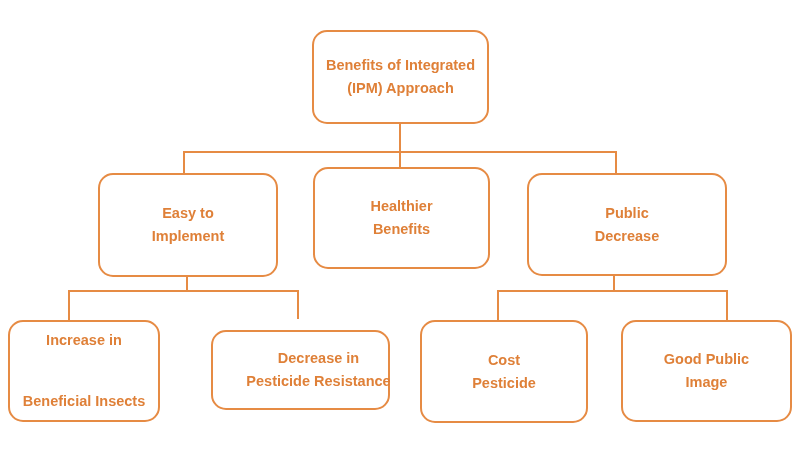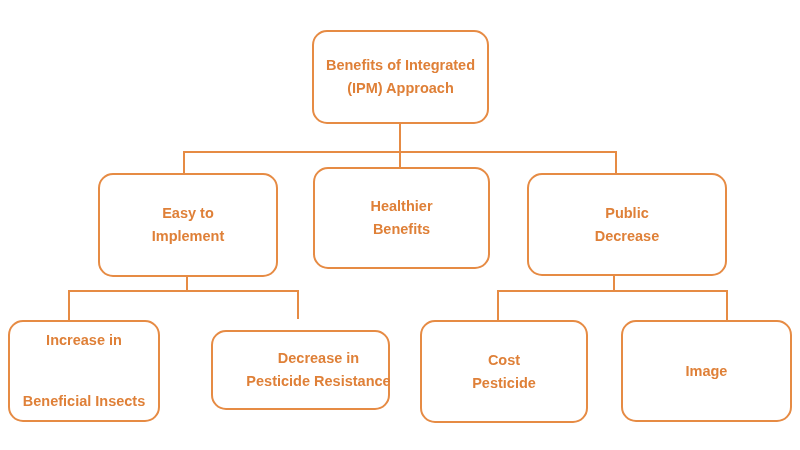--- a/index.html
+++ b/index.html
@@ -91,16 +91,17 @@
     <span class="node-line">Decrease in</span>
     <span class="node-line">Pesticide Resistance</span>
   </div>
 
   <div class="node" style="left:420px; top:320px; width:168px; height:103px;">
     <span class="node-line">Cost</span>
     <span class="node-line">Pesticide</span>
   </div>
 
   <div class="node" style="left:621px; top:320px; width:171px; height:102px;">
+    <span class="node-line">Good Public</span>
     <span class="node-line">Image</span>
   </div>
 
 </div>
 
 </body></html>

